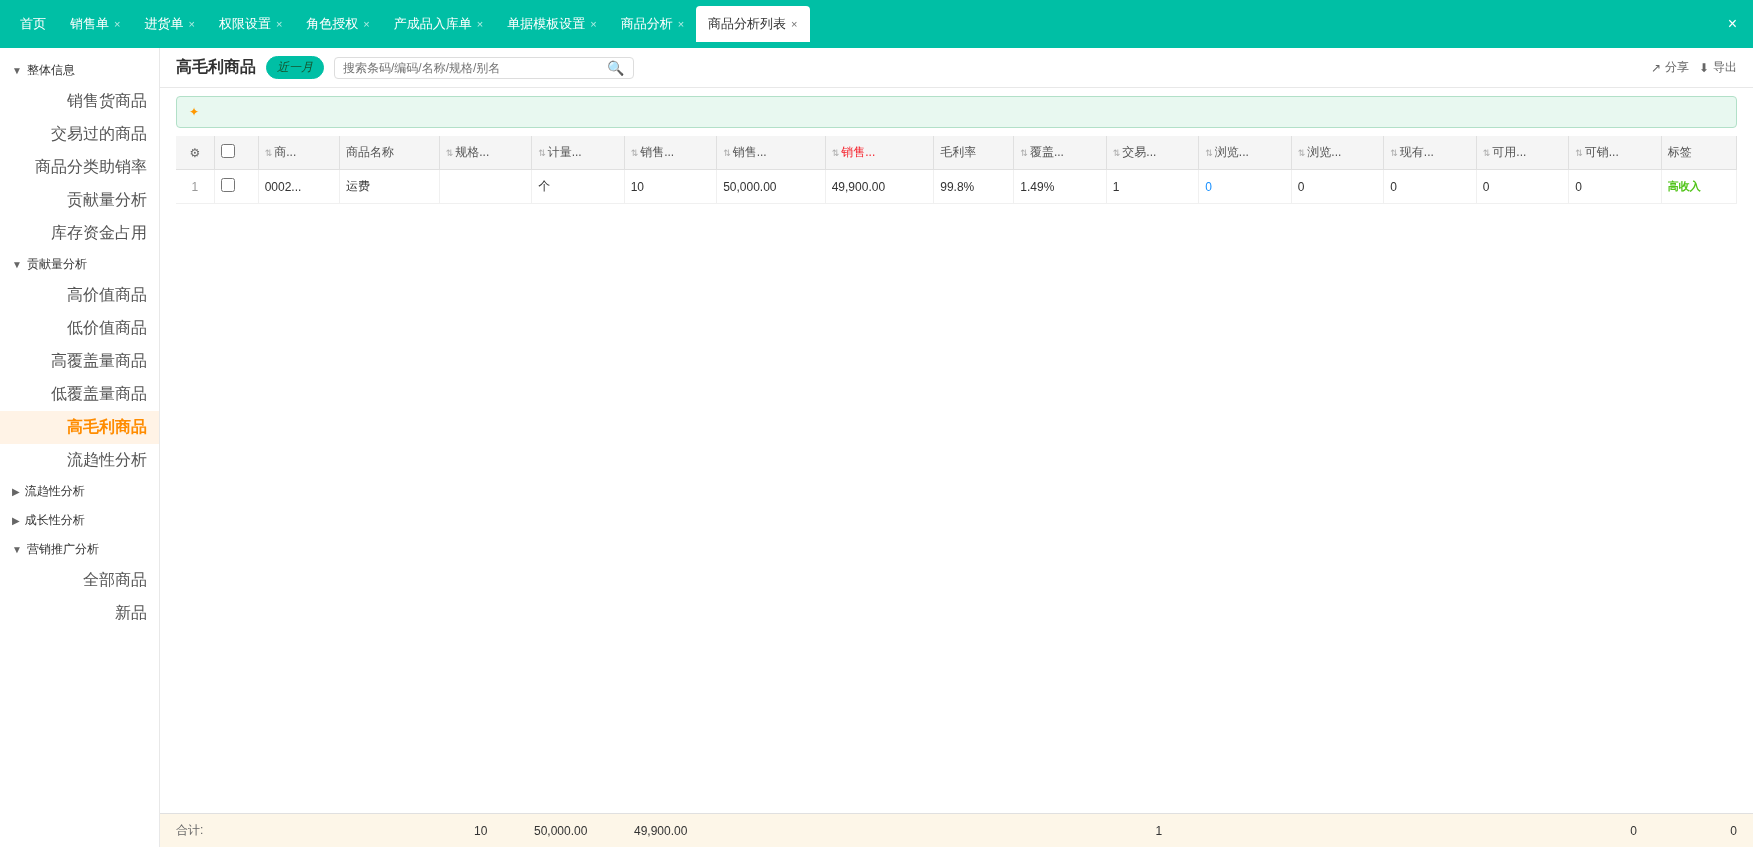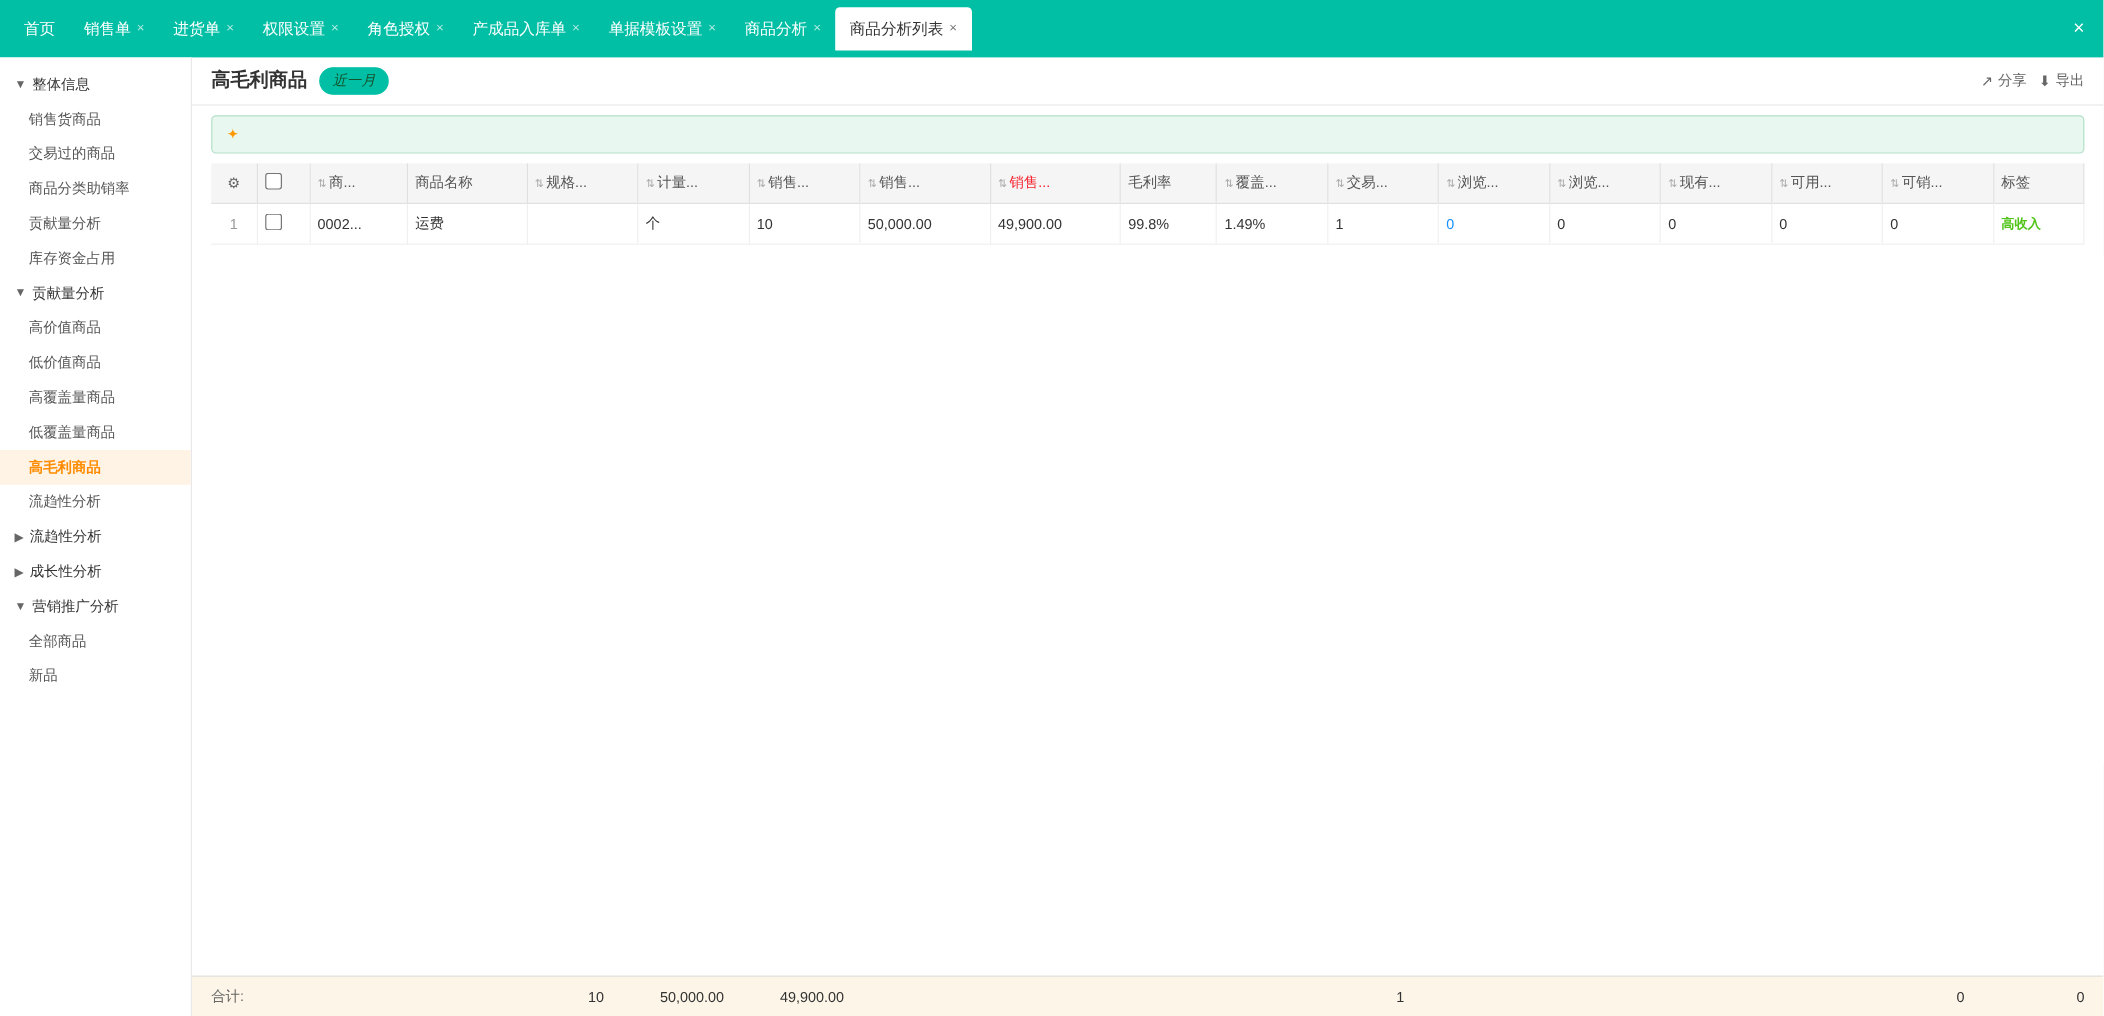--- a/index.html
+++ b/index.html
@@ -73,21 +73,22 @@
     }
     .sidebar-group-header .arrow {
       font-size: 10px;
       margin-right: 5px;
       color: #666;
     }
     .sidebar-item {
       padding: 6px 12px 6px 24px;
       cursor: pointer;
       color: #555;
-      font-size: 12px;
+      font-size: 16px;
+      text-align: right;
     }
     .sidebar-item.active {
       background: #fff3e6;
       color: #ff8c00;
       font-weight: bold;
     }
 
     
     .content-area {
       flex: 1;
@@ -216,21 +217,21 @@
     .table-footer {
       border-top: 1px solid #e0e0e0;
       padding: 8px 16px;
       background: #fdf6e8;
       display: flex;
       align-items: center;
       gap: 20px;
       font-size: 12px;
       color: #333;
     }
-    .footer-label { color: #666; margin-right: 40px; }
+    .footer-label { color: #666; margin-right: 24px; }
     .footer-cell { min-width: 80px; text-align: right; }
 
     
     .bottom-scrollbar {
       height: 12px;
       background: #f0f0f0;
       border-top: 1px solid #e0e0e0;
     }
     .bottom-scrollbar-inner {
       height: 100%;
@@ -328,20 +329,24 @@
     </div>
     <div class="sidebar-item">全部商品</div>
     <div class="sidebar-item">新品</div>
   </div>
 
   <div class="content-area">
 
     <div class="content-header">
       <span class="content-title">高毛利商品</span>
       <button class="filter-btn active">近一月</button>
+      <div class="search-box">
+        <input type="text" placeholder="搜索条码/编码/名称/规格/别名" style="">
+        <span class="search-icon">🔍</span>
+      </div>
       <div class="header-actions">
         <div class="action-btn">
           <span>↗</span>
           <span>分享</span>
         </div>
         <div class="action-btn">
           <span>⬇</span>
           <span>导出</span>
         </div>
       </div>

